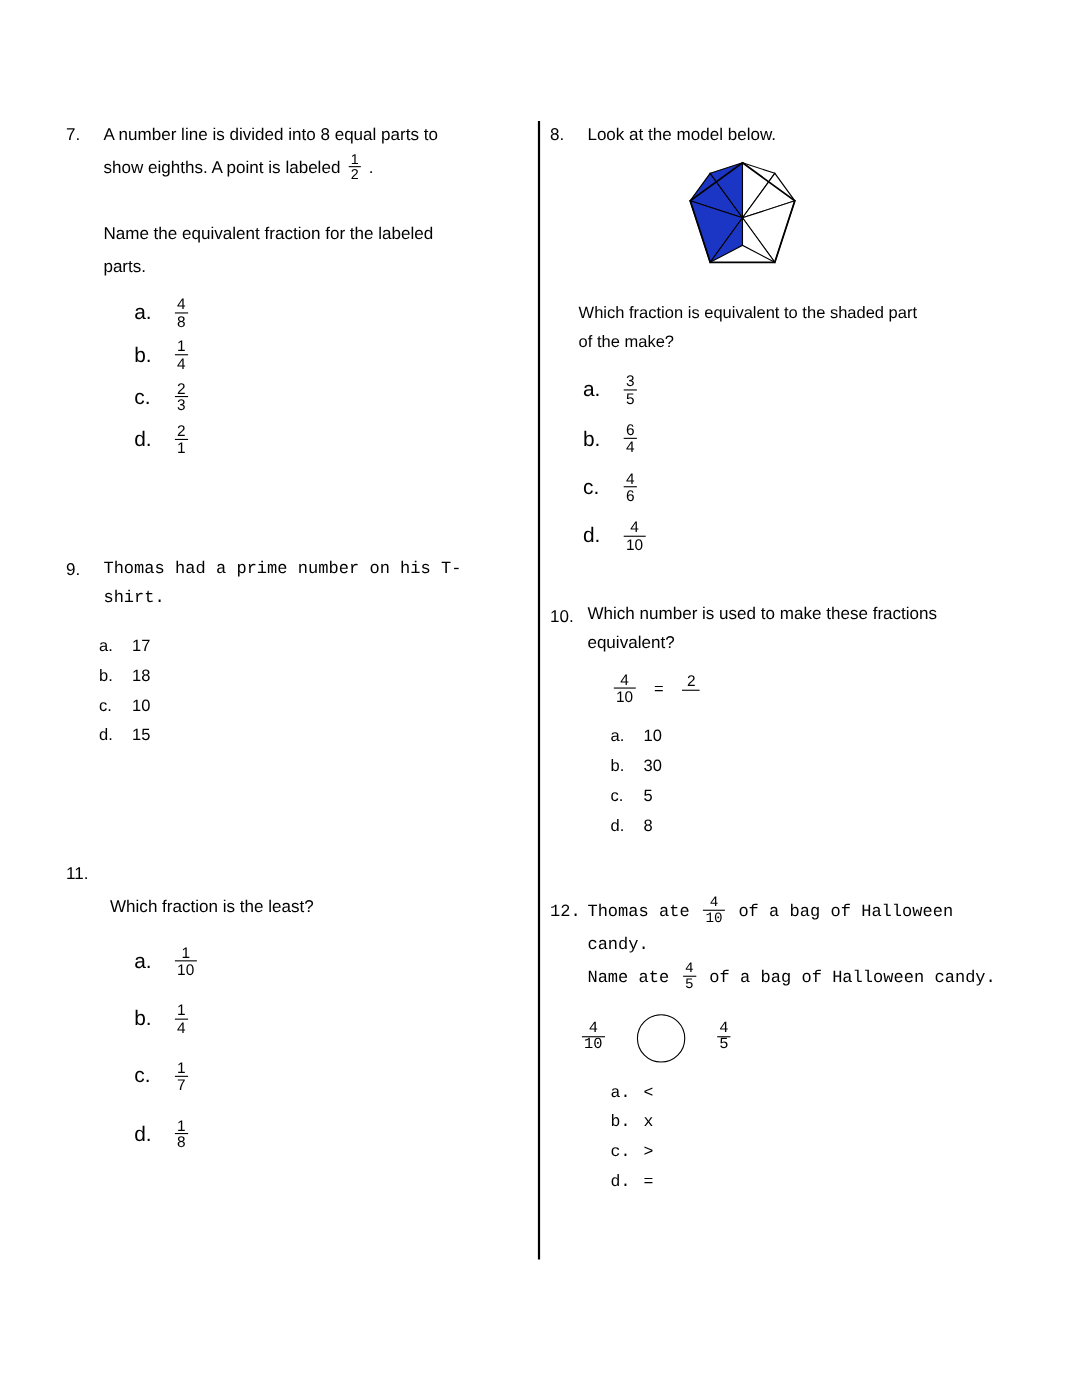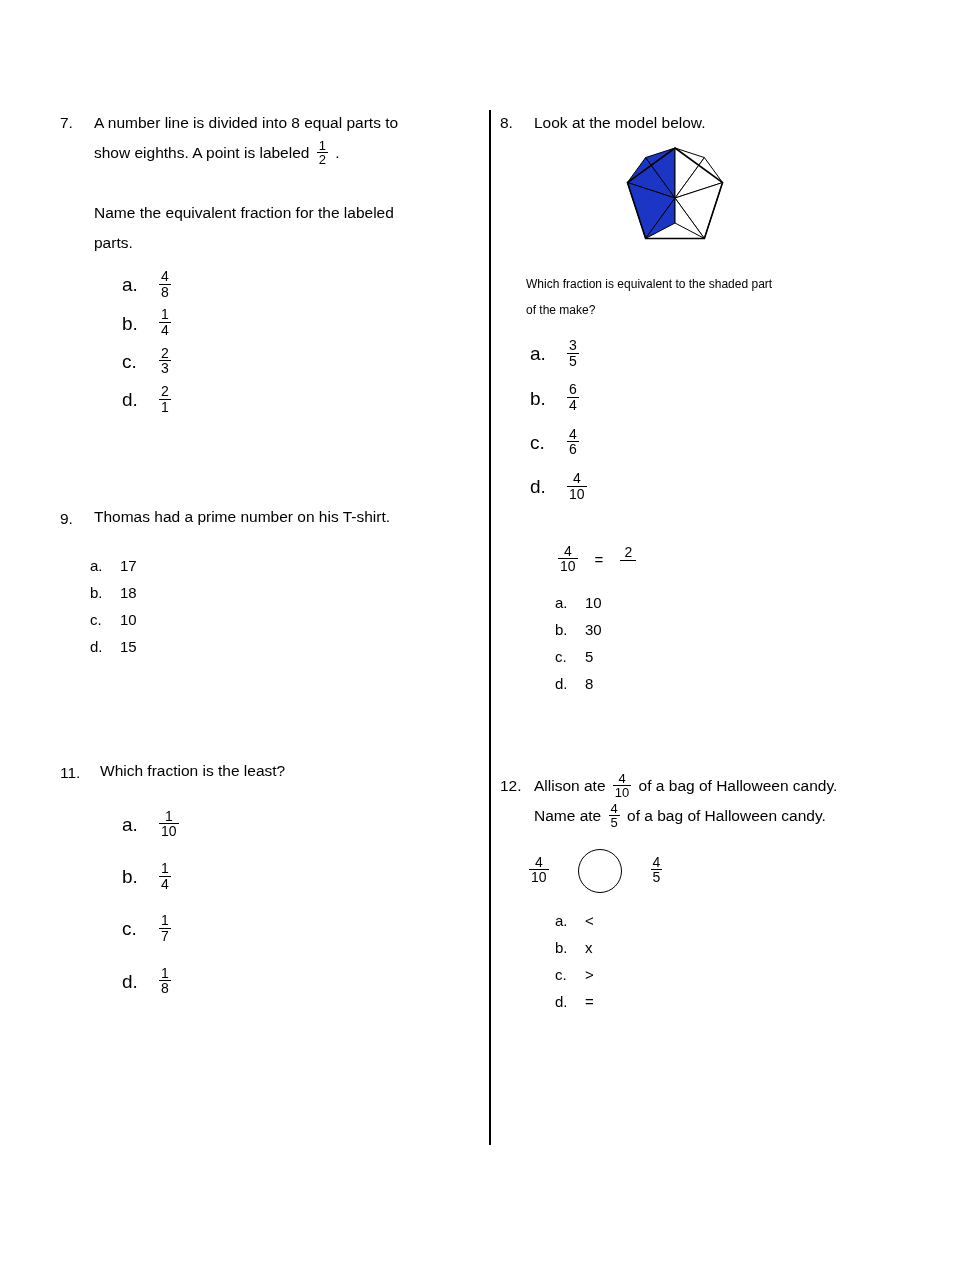--- a/index.html
+++ b/index.html
@@ -215,21 +215,21 @@
             <span class="num">2</span>
             <span class="den">1</span>
           </span>
         </div>
       </div>
     </div>
 
     <div class="qblock" style="margin-top:88px;">
       <div class="qhead">
         <div class="qnum">9.</div>
-        <div class="qtext" style="line-height:26px;">
+        <div class="qtext" style="line-height:26px;font-family:Liberation Mono, monospace;">
           <div class="qtext-line" style="line-height:26px;">Thomas had a prime number on his T-shirt.</div>
         </div>
       </div>
       <div class="choices choices-plain indent-30" style="margin-top:18px;">
         <div class="choice">
           <span class="lbl">a.</span>
           <span>17</span>
         </div>
         <div class="choice">
           <span class="lbl">b.</span>
@@ -242,21 +242,21 @@
         <div class="choice">
           <span class="lbl">d.</span>
           <span>15</span>
         </div>
       </div>
     </div>
 
     <div class="qblock" style="margin-top:98px;">
       <div class="qhead">
         <div class="qnum" style="width:40px;flex:0 0 40px;">11.</div>
-        <div class="qtext" style="line-height:26px;">Which fraction is the least?</div>
+        <div class="qtext" style="line-height:26px;margin-top:32px;">Which fraction is the least?</div>
       </div>
       <div class="choices choices-bigletter indent-62" style="margin-top:22px;">
         <div class="choice" style="margin-bottom:22px;">
           <span class="lbl">a.</span>
           <span class="val frac">
             <span class="num">1</span>
             <span class="den">10</span>
           </span>
         </div>
         <div class="choice" style="margin-bottom:22px;">
@@ -305,21 +305,21 @@
             <polygon points="0,0 0,-50 29.39,-40.45" fill="#ffffff" stroke="#000" stroke-width="1"></polygon>
             <polygon points="0,0 29.39,-40.45 47.55,-15.45" fill="#ffffff" stroke="#000" stroke-width="1"></polygon>
             <polygon points="0,0 47.55,-15.45 29.39,40.45" fill="#ffffff" stroke="#000" stroke-width="1"></polygon>
             <polygon points="0,0 29.39,40.45 0,25" fill="#ffffff" stroke="#000" stroke-width="1"></polygon>
 
             <polygon points="0,-50 47.55,-15.45 29.39,40.45 -29.39,40.45 -47.55,-15.45" fill="none" stroke="#000" stroke-width="1.6"></polygon>
           </g>
         </svg>
       </div>
 
-      <div style="margin-left:26px; margin-top:16px; font-size:12px; line-height:26px;">
+      <div style="margin-left:26px; margin-top:16px; font-size:15px; line-height:26px;">
         <div>Which fraction is equivalent to the shaded part</div>
         <div>of the make?</div>
       </div>
 
       <div class="choices choices-bigletter indent-30" style="margin-top:16px;">
         <div class="choice" style="margin-bottom:14px;">
           <span class="lbl">a.</span>
           <span class="val frac">
             <span class="num">3</span>
             <span class="den">5</span>
@@ -343,20 +343,27 @@
           <span class="lbl">d.</span>
           <span class="val frac">
             <span class="num">4</span>
             <span class="den">10</span>
           </span>
         </div>
       </div>
     </div>
 
     <div class="qblock" style="margin-top:42px;">
+      <div class="qhead">
+        <div class="qnum" style="width:34px;flex:0 0 34px;">10.</div>
+        <div class="qtext" style="line-height:26px;">
+          <div>Which number is used to make these fractions</div>
+          <div>equivalent?</div>
+        </div>
+      </div>
 
       <div class="eqrow">
         <span class="frac big">
           <span class="num">4</span>
           <span class="den">10</span>
         </span>
         <span class="eqsign">=</span>
         <span class="frac big">
           <span class="num">2</span>
           <span class="den" style="border-top:1px solid #000; min-width:12px; min-height:11px;"></span>
@@ -376,26 +383,26 @@
           <span class="lbl">c.</span>
           <span>5</span>
         </div>
         <div class="choice">
           <span class="lbl">d.</span>
           <span>8</span>
         </div>
       </div>
     </div>
 
-    <div class="qblock" style="margin-top:74px;">
+    <div class="qblock" style="margin-top:50px;font-family:Liberation Mono, monospace;">
       <div class="qhead">
         <div class="qnum" style="width:34px;flex:0 0 34px;">12.</div>
         <div class="qtext" style="line-height:30px;">
           <div>
-            <span>Allison ate</span>
+            <span>Thomas ate</span>
             <span class="frac">
               <span class="num">4</span>
               <span class="den">10</span>
             </span>
             <span>of a bag of Halloween candy.</span>
           </div>
           <div>
             <span>Name ate</span>
             <span class="frac">
               <span class="num">4</span>

